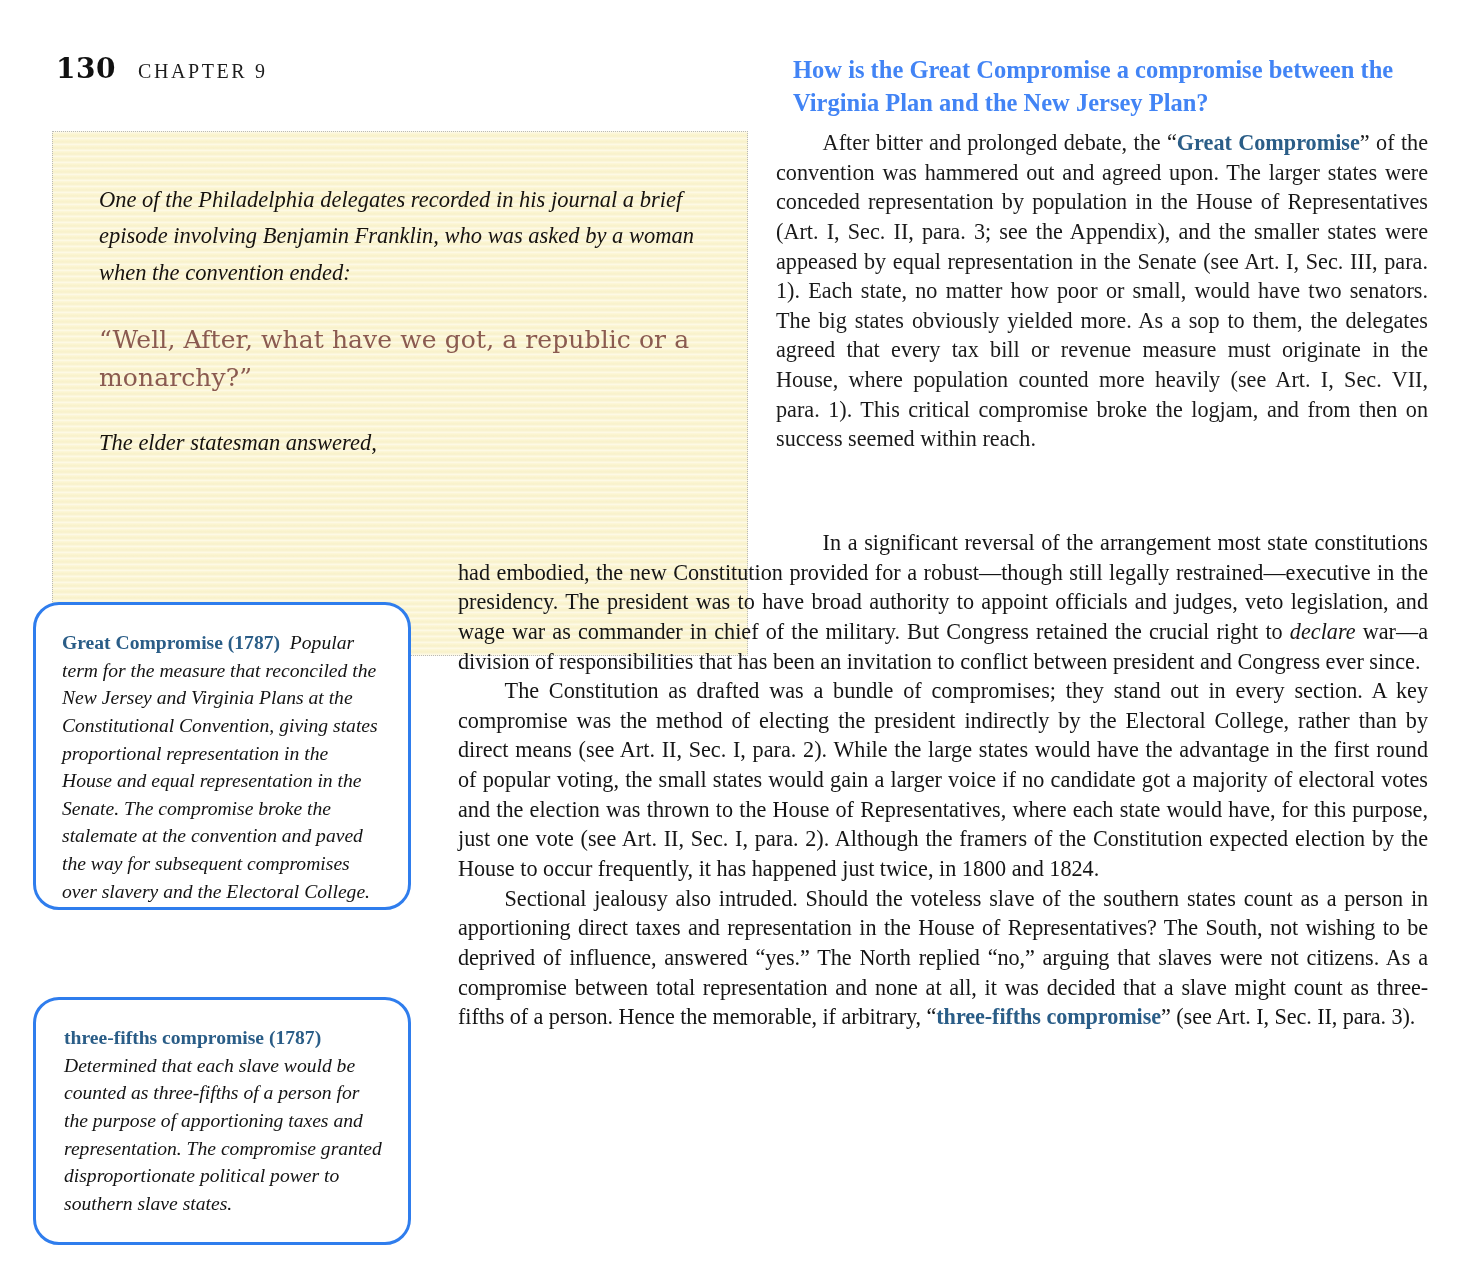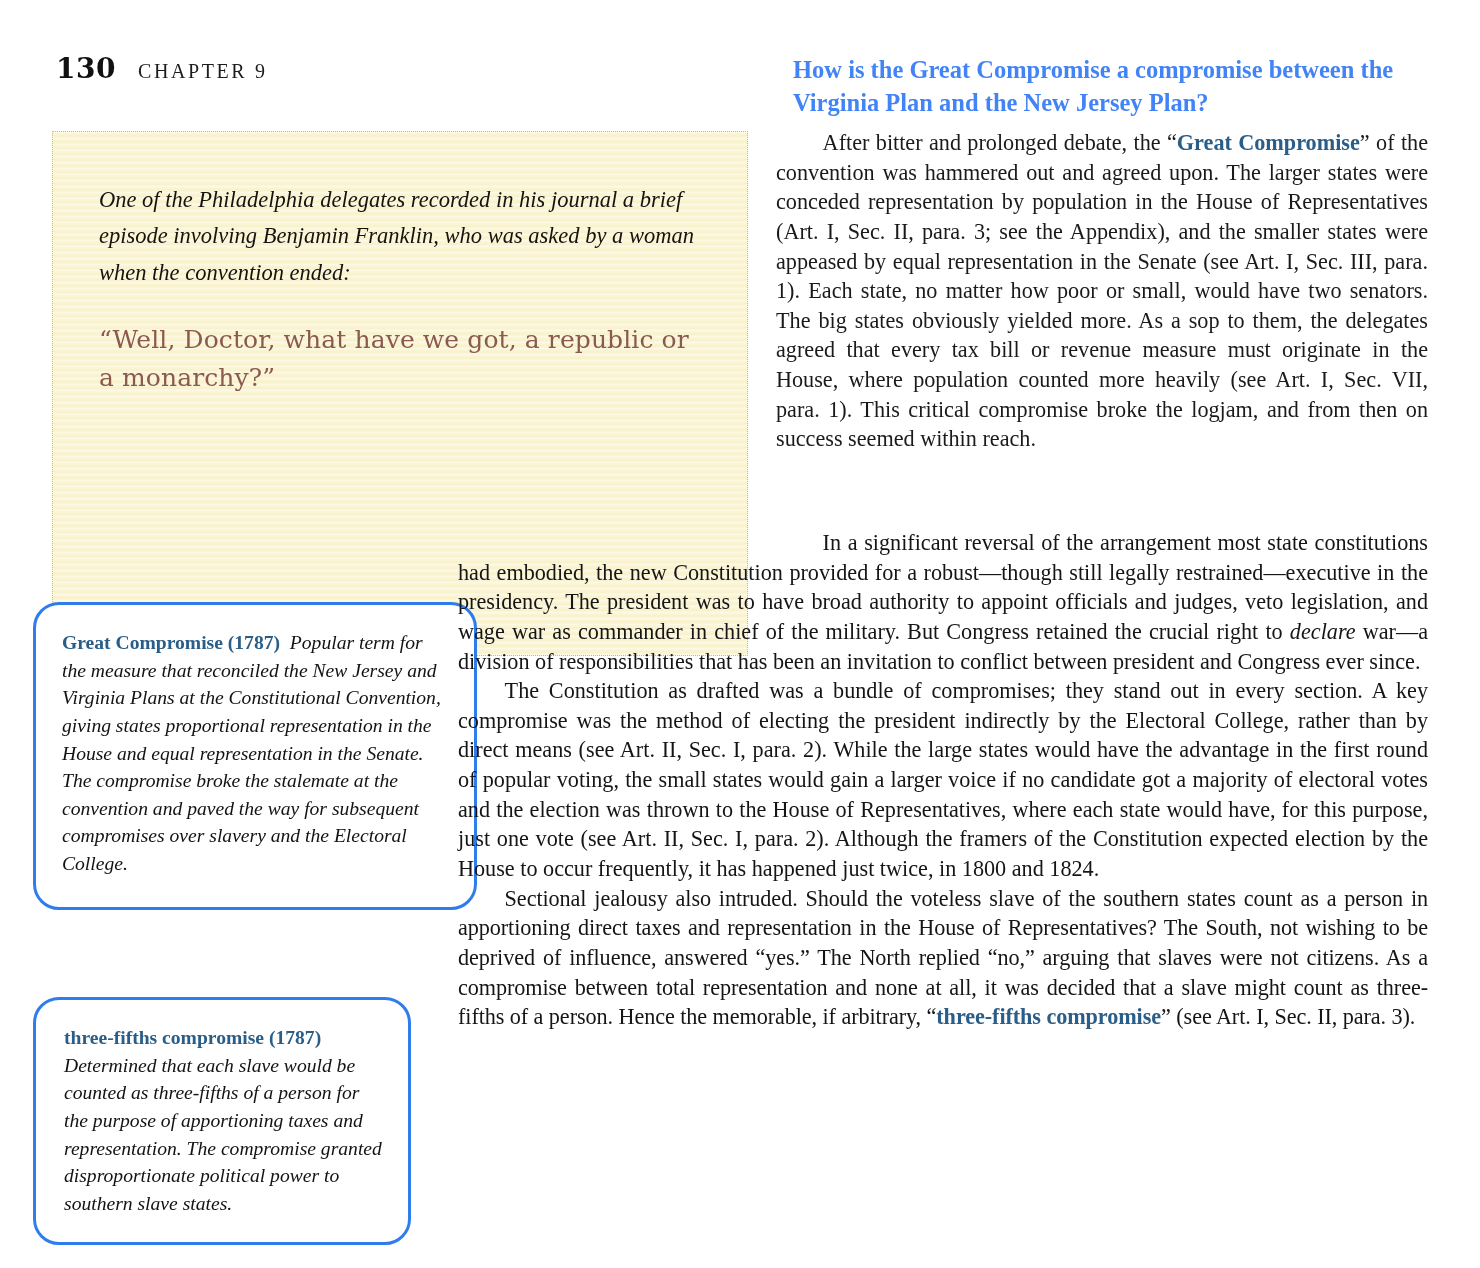--- a/index.html
+++ b/index.html
@@ -113,21 +113,21 @@
     position: absolute;
     box-sizing: border-box;
     border: 3px solid #2f7ded;
     border-radius: 26px;
     background: #ffffff;
     padding: 24px 26px 20px 26px;
   }
   #glossary-great-compromise {
     left: 33px;
     top: 602px;
-    width: 444px;
+    width: 378px;
     height: 308px;
   }
   #glossary-three-fifths {
     left: 33px;
     top: 997px;
     width: 378px;
     height: 248px;
     padding-left: 28px;
   }
   .glossary-box .gloss-text {
@@ -183,21 +183,22 @@
 
 <div id="running-head">
   <span class="folio">130</span>
   <span class="chaplabel">CHAPTER 9</span>
 </div>
 
 <div id="inquiry-heading">How is the Great Compromise a compromise between the Virginia Plan and the New Jersey Plan?</div>
 
 <div id="quote-box">
   <p class="lead-in">One of the Philadelphia delegates recorded in his journal a brief episode involving Benjamin Franklin, who was asked by a woman when the convention ended:</p>
-  <p class="spoken">“Well, Doctor, what have we got, a republic or a monarchy?”</p>
+  <p class="spoken">“Well, After, what have we got, a republic or a monarchy?”</p>
+  <p class="attribution">The elder statesman answered,</p>
 </div>
 
 <div id="right-column">
   <p><span>After bitter and prolonged debate, the “</span><span class="term-hl">Great Compromise</span><span>” of the convention was hammered out and agreed upon. The larger states were conceded representation by population in the House of Representatives (Art. I, Sec. II, para. 3; see the Appendix), and the smaller states were appeased by equal representation in the Senate (see Art. I, Sec. III, para. 1). Each state, no matter how poor or small, would have two senators. The big states obviously yielded more. As a sop to them, the delegates agreed that every tax bill or revenue measure must originate in the House, where population counted more heavily (see Art. I, Sec. VII, para. 1). This critical compromise broke the logjam, and from then on success seemed within reach.</span></p>
 </div>
 
 <div class="glossary-box" id="glossary-great-compromise">
   <p class="gloss-text"><span class="gloss-term">Great Compromise (1787)</span><span class="gloss-gap">&nbsp; </span><span>Popular term for the measure that reconciled the New Jersey and Virginia Plans at the Constitutional Convention, giving states proportional representation in the House and equal representation in the Senate. The compromise broke the stalemate at the convention and paved the way for subsequent compromises over slavery and the Electoral College.</span></p>
 </div>
 

